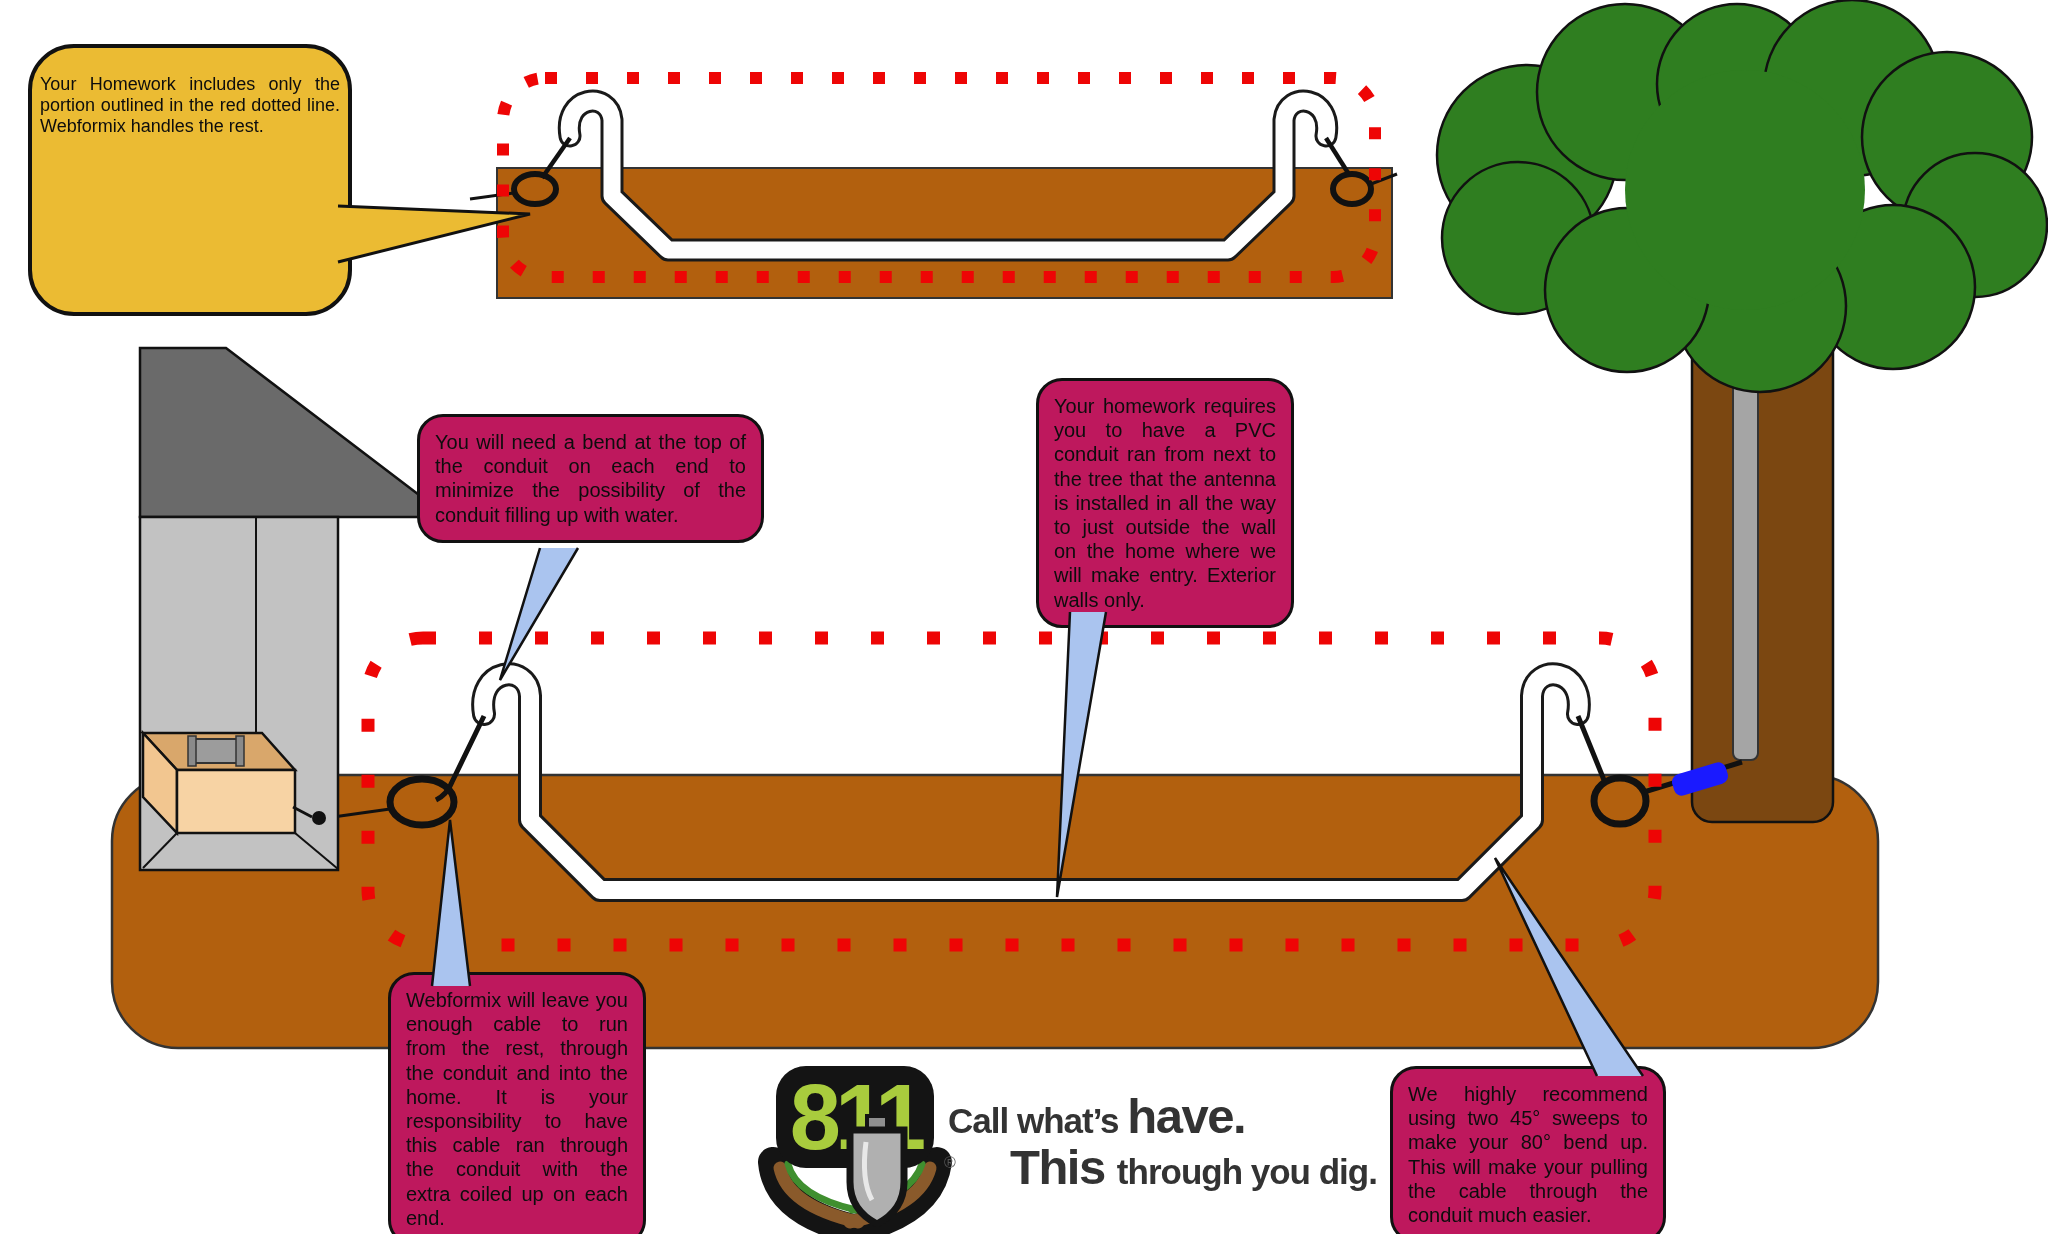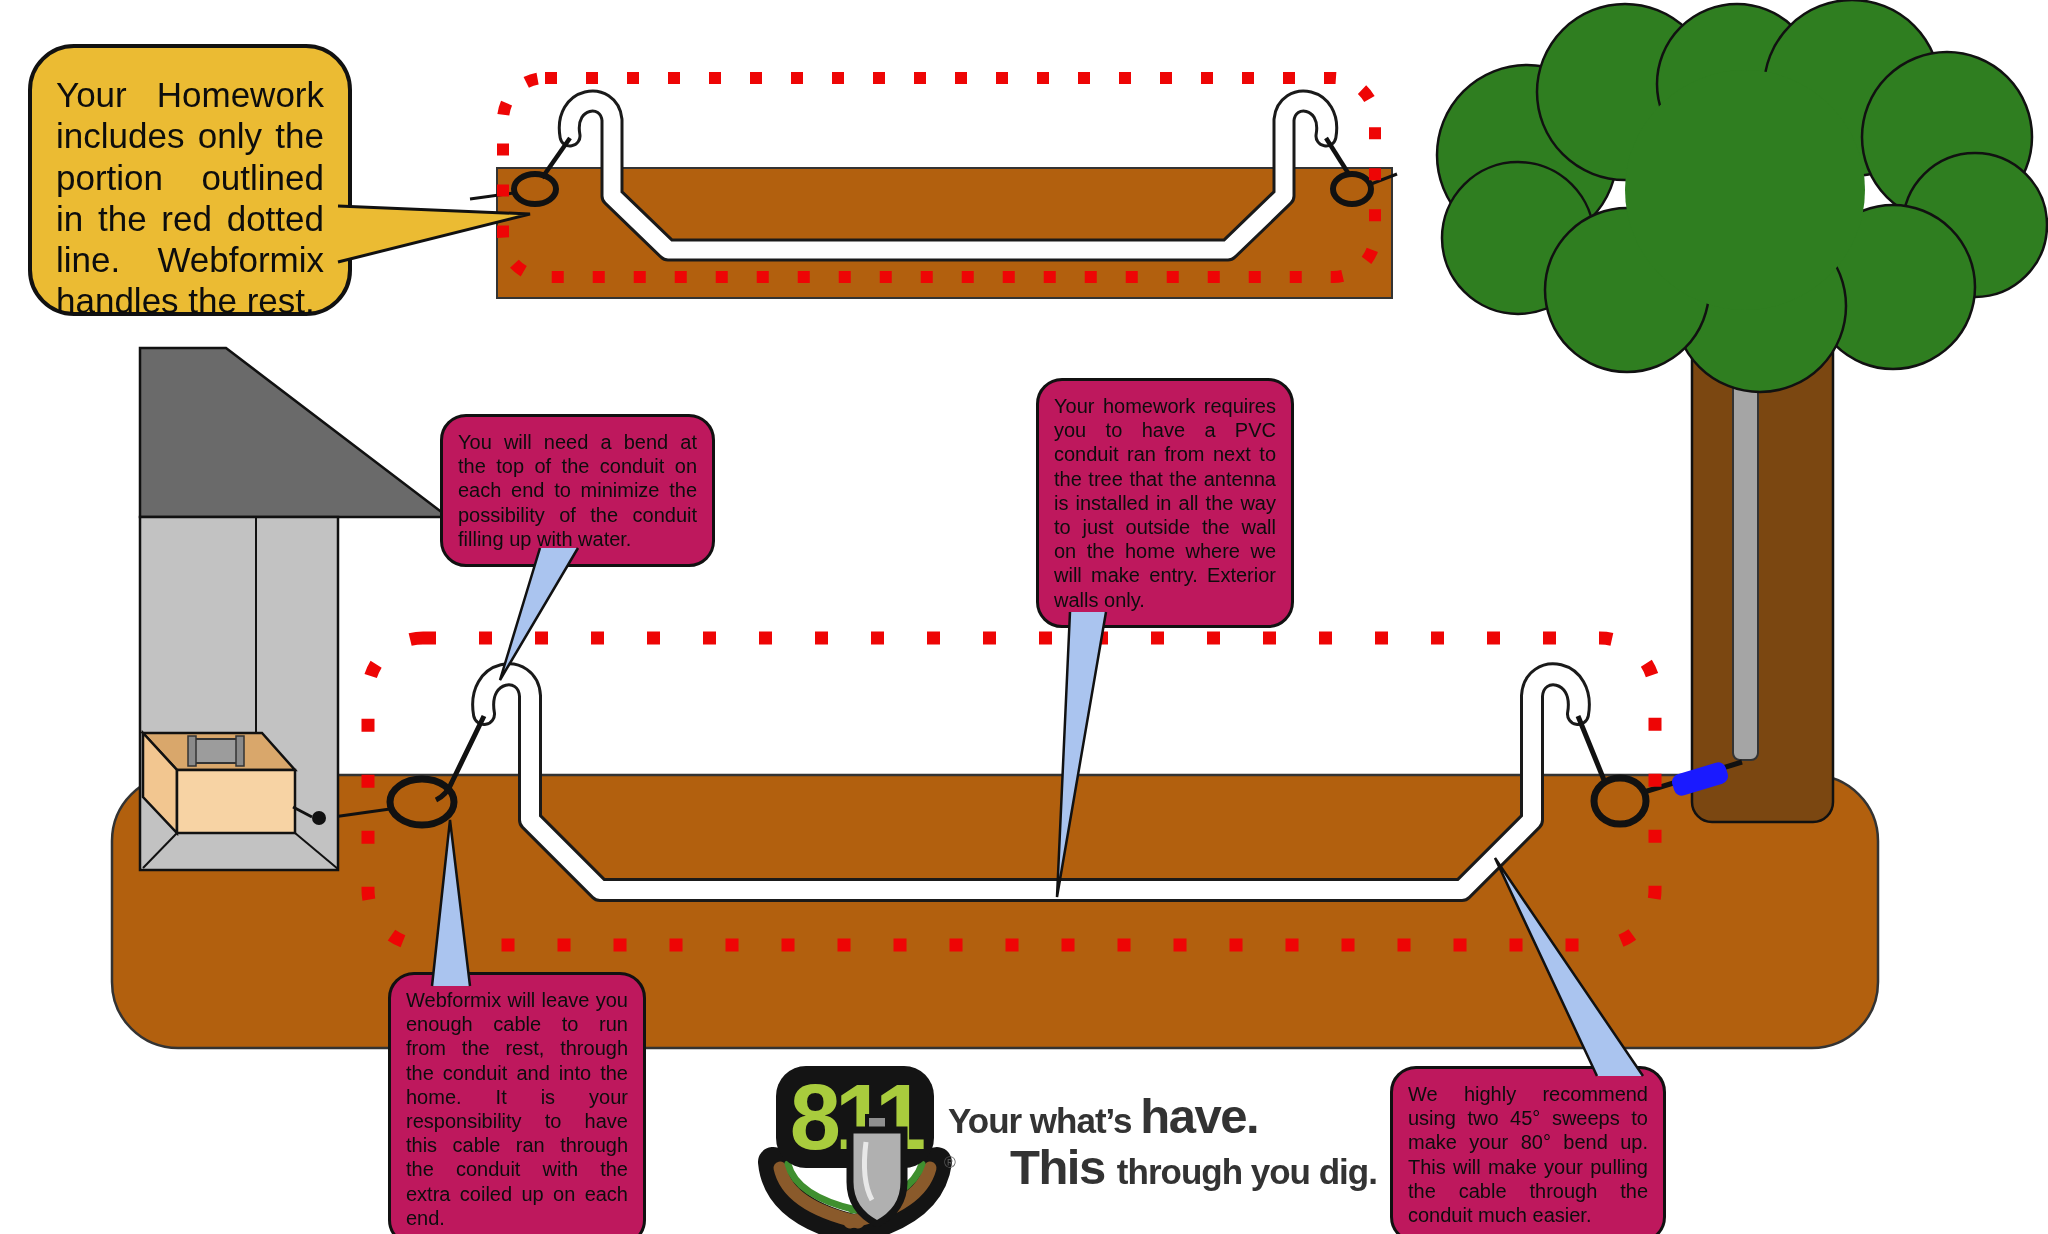--- a/index.html
+++ b/index.html
@@ -9,21 +9,21 @@
   }
   .stage svg{position:absolute;left:0;top:0;}
   .bubble{
     position:absolute;box-sizing:border-box;background:#be185d;
     border:3px solid #111;border-radius:26px;color:#0d0d0d;
     font-size:20px;line-height:1.21;text-align:justify;
     padding:13px 15px;z-index:3;
   }
   .bubble.yellow{
     background:#ebbb33;border-width:4px;border-radius:46px;
-    font-size:35px;line-height:1.18;padding:26px 24px;
+    font-size:18px;line-height:1.18;padding:26px 8px;
   }
   #tails{z-index:4;pointer-events:none;}
   .tagline{
     position:absolute;left:948px;top:1092px;width:420px;z-index:2;
     color:#333;font-weight:bold;line-height:1.0;white-space:nowrap;
   }
   .tagline .row2{margin-left:62px;margin-top:2px;}
   .t-small{font-size:35px;letter-spacing:-1px;}
   .t-big{font-size:49px;letter-spacing:-1.5px;}
 </style>
@@ -116,21 +116,21 @@
       <path d="M 850,1130 L 904,1130 L 904,1182 Q 904,1210 877,1224 Q 850,1210 850,1182 Z" fill="#b0b0b0" stroke="#141414" stroke-width="7"></path>
       <path d="M 866,1142 Q 861,1180 872,1200" stroke="#e8e8e8" stroke-width="5" fill="none"></path>
       <text x="944" y="1168" font-size="16" fill="#555" font-family="Liberation Sans, DejaVu Sans, sans-serif">®</text>
     </g>
   </svg>
 
   <div class="bubble yellow" style="left:28px;top:44px;width:324px;height:272px;">
     <span>Your Homework includes only the portion outlined in the red dotted line. Webformix handles the rest.</span>
   </div>
 
-  <div class="bubble" style="left:440px;top:414px;width:275px;">
+  <div class="bubble" style="left:417px;top:414px;width:347px;">
     <span>You will need a bend at the top of the conduit on each end to minimize the possibility of the conduit filling up with water.</span>
   </div>
 
   <div class="bubble" style="left:1036px;top:378px;width:258px;">
     <span>Your homework requires you to have a PVC conduit ran from next to the tree that the antenna is installed in all the way to just outside the wall on the home where we will make entry. Exterior walls only.</span>
   </div>
 
   <div class="bubble" style="left:388px;top:972px;width:258px;">
     <span>Webformix will leave you enough cable to run from the rest, through the conduit and into the home. It is your responsibility to have this cable ran through the conduit with the extra coiled up on each end.</span>
   </div>
@@ -141,17 +141,17 @@
 
   <svg id="tails" width="2048" height="1234" viewBox="0 0 2048 1234">
     <path d="M 338,206 L 530,214 L 338,262" fill="#ebbb33" stroke="#111" stroke-width="3"></path>
     <path d="M 540,548 L 500,680 L 578,548" fill="#aac4ef" stroke="#111" stroke-width="2.5"></path>
     <path d="M 1070,612 L 1057,897 L 1106,612" fill="#aac4ef" stroke="#111" stroke-width="2.5"></path>
     <path d="M 432,986 L 450,820 L 470,986" fill="#aac4ef" stroke="#111" stroke-width="2.5"></path>
     <path d="M 1597,1076 L 1495,858 L 1643,1076" fill="#aac4ef" stroke="#111" stroke-width="2.5"></path>
   </svg>
 
   <div class="tagline">
-    <div class="row1"><span class="t-small">Your what’s </span><span class="t-big">have.</span></div>
+    <div class="row1"><span class="t-small">Call what’s </span><span class="t-big">have.</span></div>
     <div class="row2"><span class="t-big">This </span><span class="t-small">through you dig.</span></div>
   </div>
 
 </div>
 
 </body></html>

